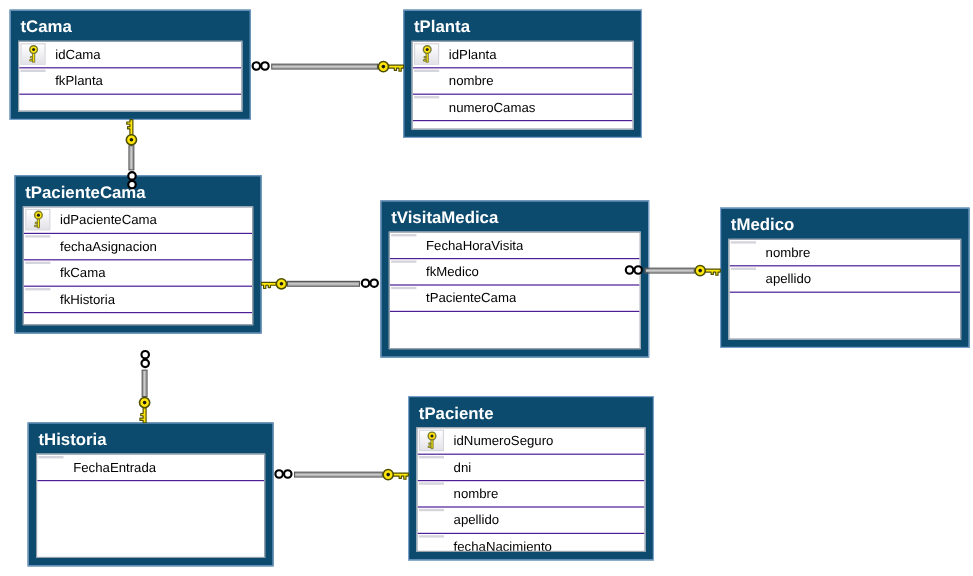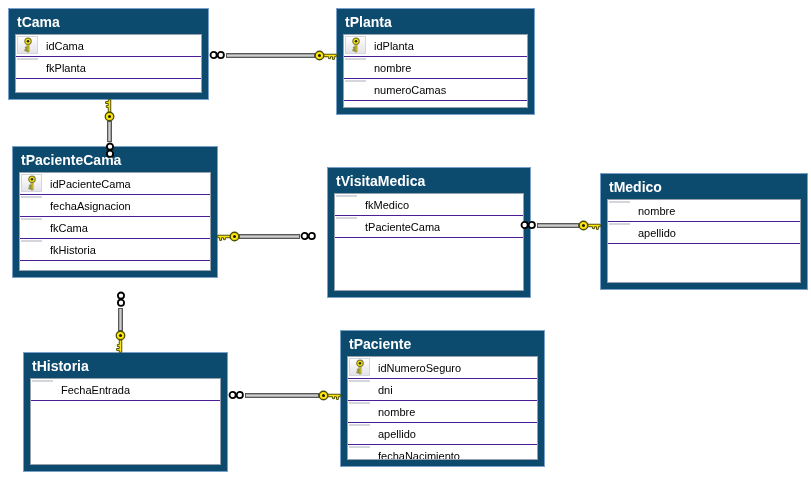--- a/index.html
+++ b/index.html
@@ -134,23 +134,27 @@
         <span class="icell"></span>
         <span class="rtext">fkCama</span>
       </div>
       <div class="row">
         <span class="icell"></span>
         <span class="rtext">fkHistoria</span>
       </div>
     </div>
   </div>
 
-  <div class="table" style="left:327px;top:167px;width:204px;height:131px">
+  <div class="table" style="left:317px;top:167px;width:224px;height:131px">
     <div class="t-header">tVisitaMedica</div>
     <div class="t-body">
+      <div class="row">
+        <span class="icell"></span>
+        <span class="rtext">FechaHoraVisita</span>
+      </div>
       <div class="row">
         <span class="icell"></span>
         <span class="rtext">fkMedico</span>
       </div>
       <div class="row">
         <span class="icell"></span>
         <span class="rtext">tPacienteCama</span>
       </div>
     </div>
   </div>

